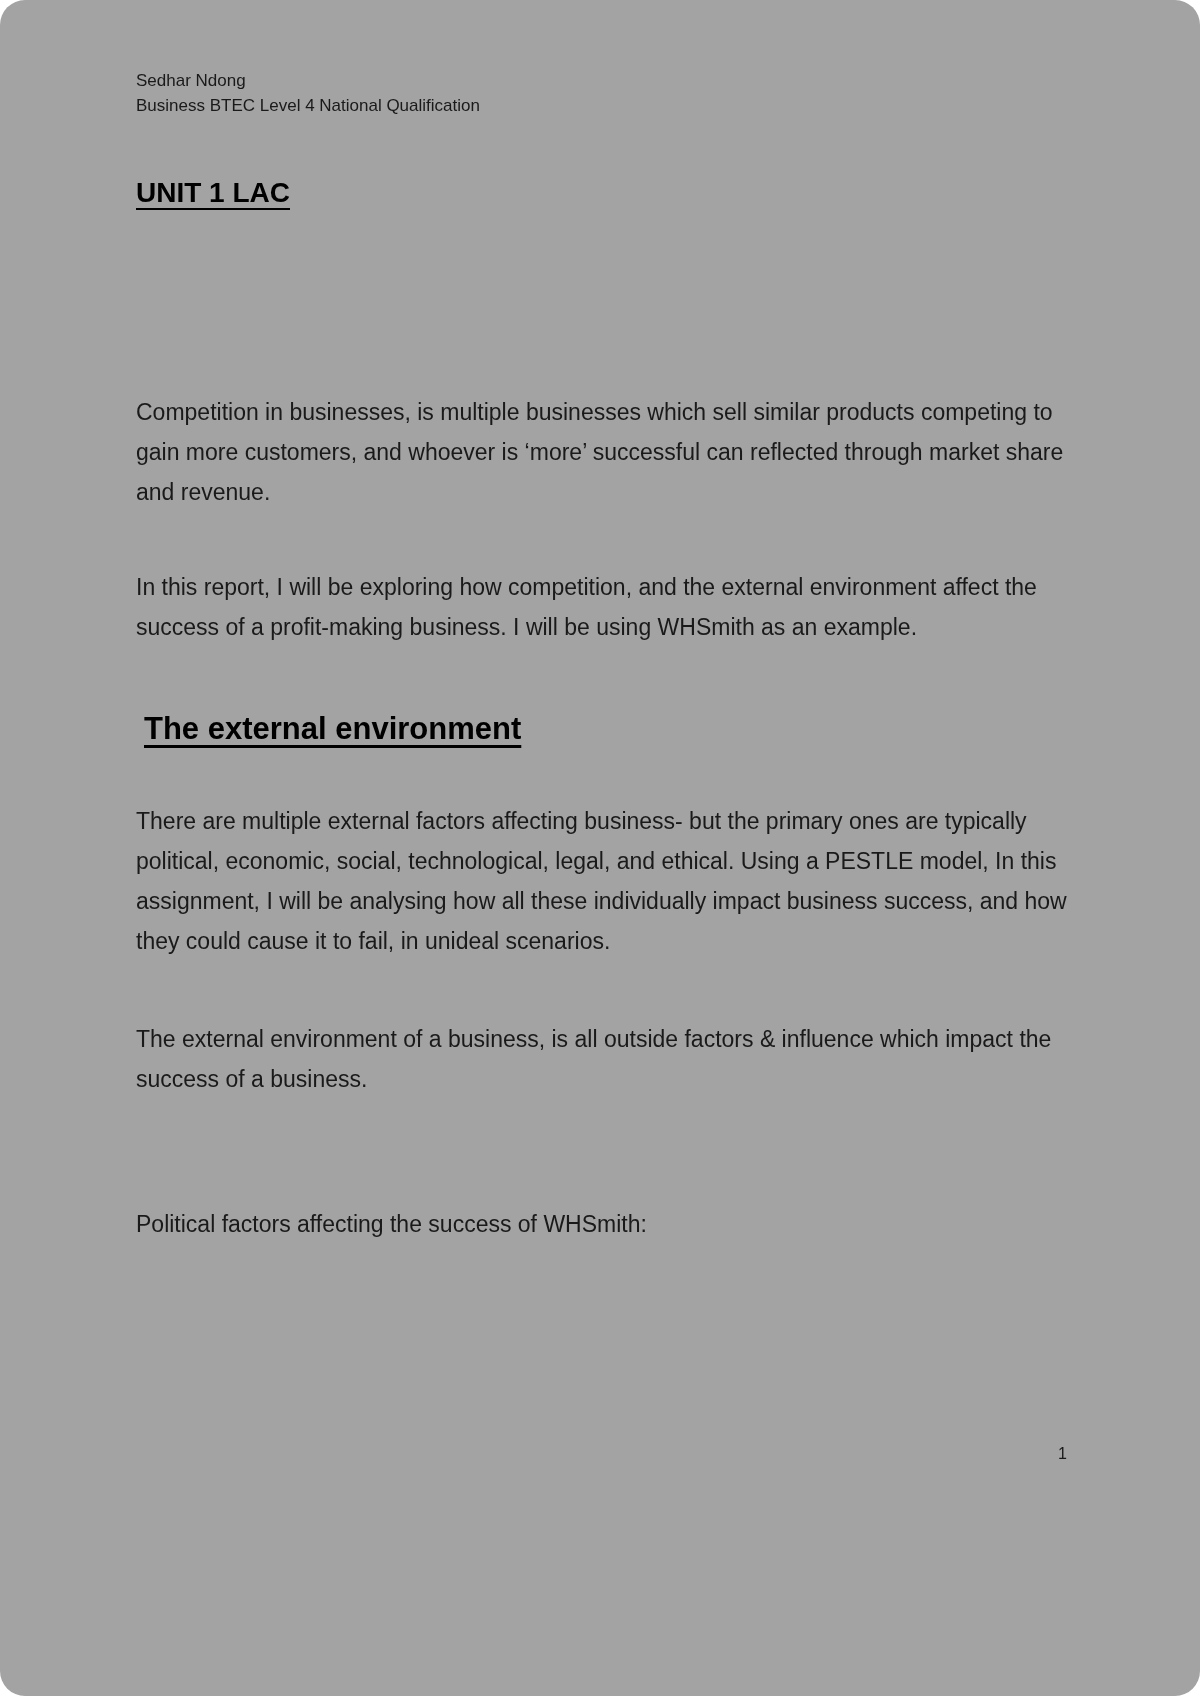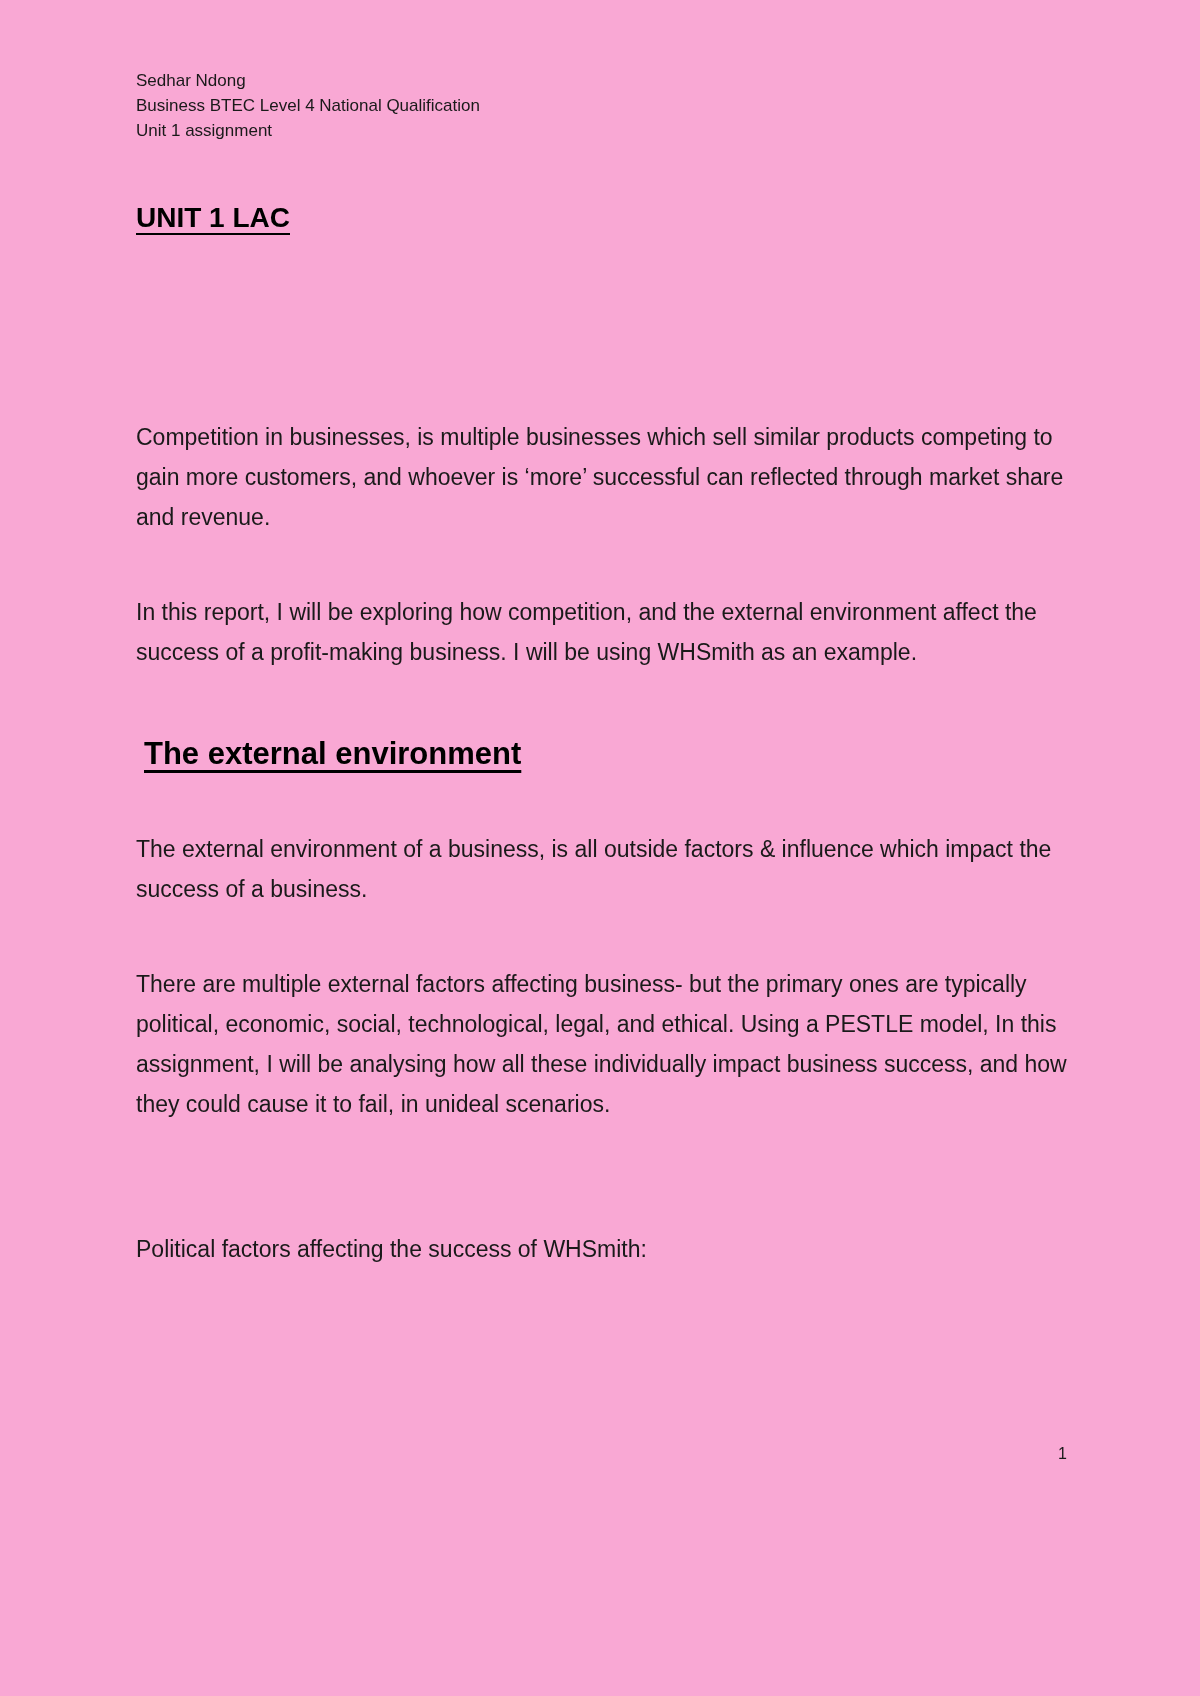--- a/index.html
+++ b/index.html
@@ -5,26 +5,27 @@
   html, body {
     margin: 0;
     padding: 0;
     background: #ffffff;
   }
   .page {
     position: relative;
     width: 1200px;
     height: 1696px;
     margin: 0 auto;
-    background: #f9a8d4;
+    background: #a3a3a3;
     box-sizing: border-box;
     padding: 68px 133px 0 136px;
     font-family: "Liberation Sans", sans-serif;
     color: #1a1a1a;
     overflow: hidden;
+    border-radius: 25px;
   }
   .doc-header {
     font-size: 17px;
     line-height: 25px;
     color: #1a1a1a;
   }
   .doc-title {
     font-size: 28px;
     font-weight: 700;
     text-decoration: underline;
@@ -67,32 +68,31 @@
   }
 </style>
 </head>
 <body>
 
 <div class="page">
 
   <div class="doc-header">
     <div>Sedhar Ndong</div>
     <div>Business BTEC Level 4 National Qualification</div>
-    <div>Unit 1 assignment</div>
   </div>
 
   <h1 class="doc-title">UNIT 1 LAC</h1>
 
   <p class="body-para first-after-title">Competition in businesses, is multiple businesses which sell similar products competing to gain more customers, and whoever is ‘more’ successful can reflected through market share and revenue.</p>
 
   <p class="body-para">In this report, I will be exploring how competition, and the external environment affect the success of a profit-making business. I will be using WHSmith as an example.</p>
 
   <h2 class="section-heading">The external environment</h2>
 
+  <p class="body-para">There are multiple external factors affecting business- but the primary ones are typically political, economic, social, technological, legal, and ethical. Using a PESTLE model, In this assignment, I will be analysing how all these individually impact business success, and how they could cause it to fail, in unideal scenarios.</p>
+
   <p class="body-para after-heading">The external environment of a business, is all outside factors &amp; influence which impact the success of a business.</p>
-
-  <p class="body-para">There are multiple external factors affecting business- but the primary ones are typically political, economic, social, technological, legal, and ethical. Using a PESTLE model, In this assignment, I will be analysing how all these individually impact business success, and how they could cause it to fail, in unideal scenarios.</p>
 
   <p class="body-para standalone-line">Political factors affecting the success of WHSmith:</p>
 
   <div class="page-number">1</div>
 
 </div>
 
 </body></html>

